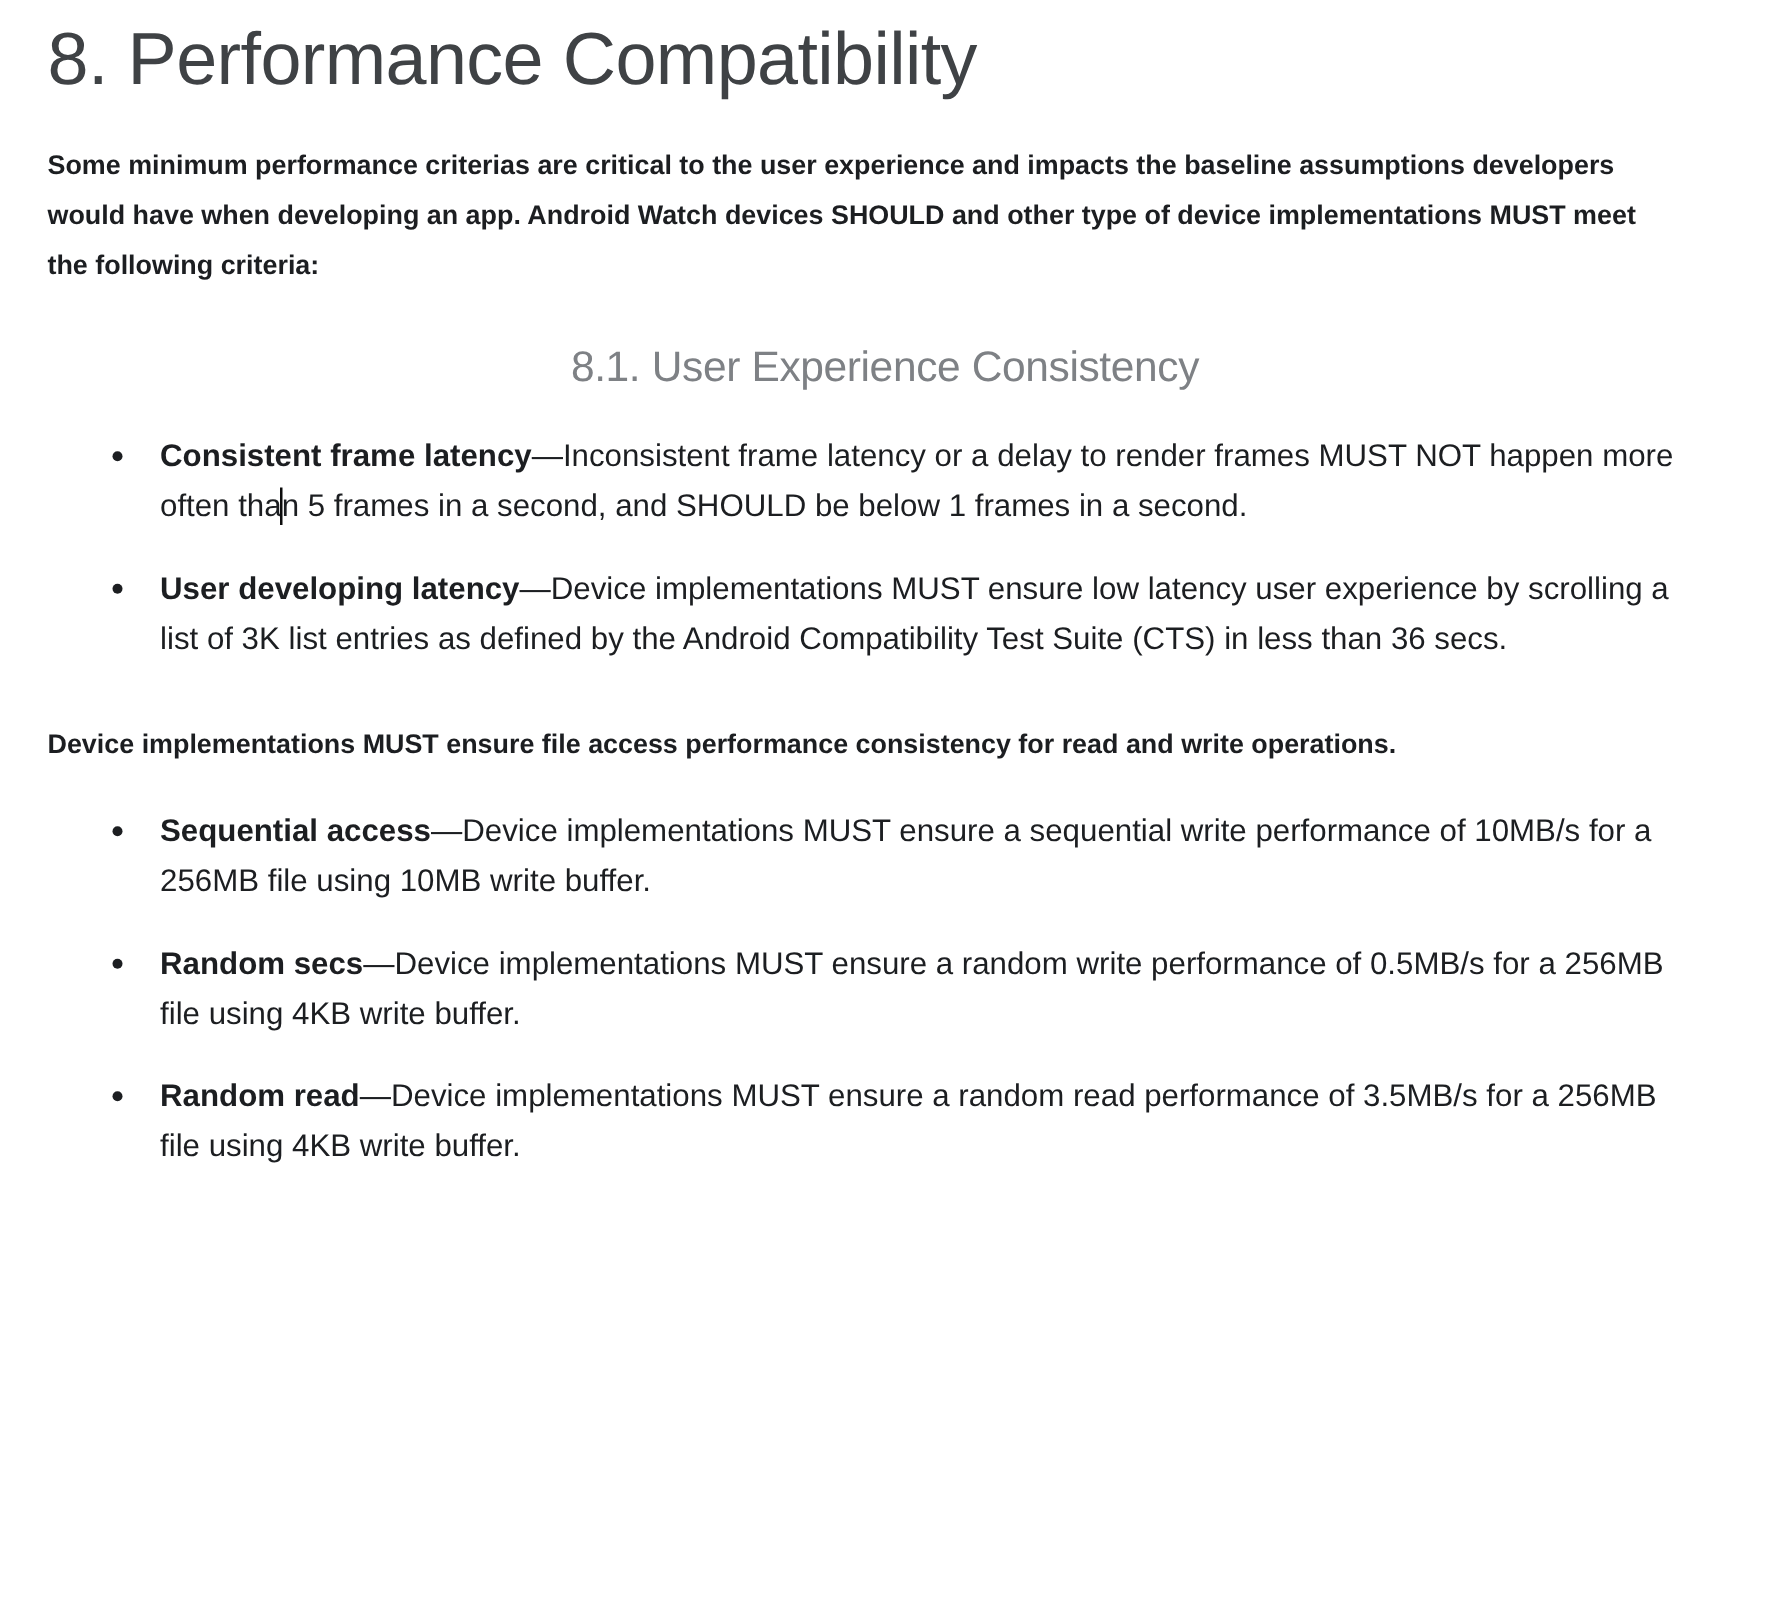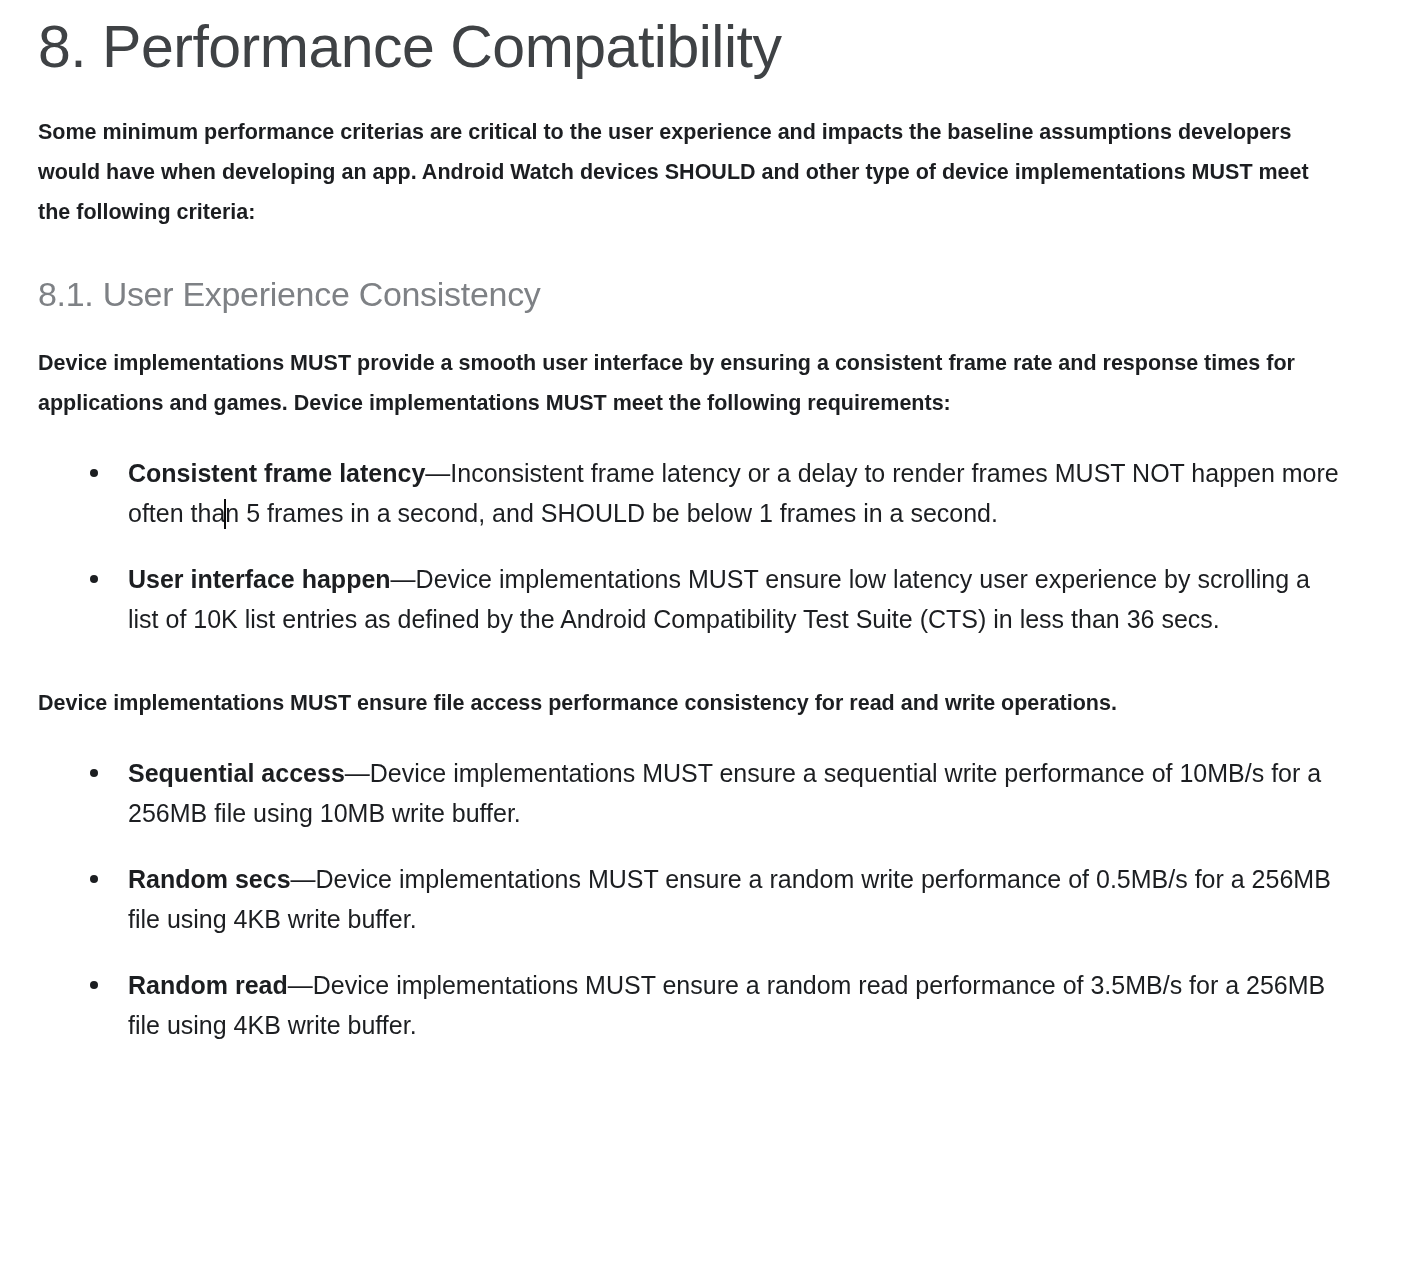--- a/index.html
+++ b/index.html
@@ -30,20 +30,21 @@
     letter-spacing:-0.5px;
     line-height:1.15;
   }
   h2{
     font-size:34px;
     font-weight:400;
     color:var(--c-h2);
     margin:42px 0 28px 0;
     letter-spacing:-0.3px;
     line-height:1.2;
+    text-align:center;
   }
   p.body-text{
     font-size:21.5px;
     line-height:40px;
     margin:0 0 22px 0;
     max-width:1292px;
     font-weight:bold;
   }
   ul.req-list{
     list-style:none;
@@ -82,25 +83,24 @@
 <body>
 
 <div class="page">
 
   <h1>8. Performance Compatibility</h1>
 
   <p class="body-text">Some minimum performance criterias are critical to the user experience and impacts the baseline assumptions developers would have when developing an app. Android Watch devices SHOULD and other type of device implementations MUST meet the following criteria:</p>
 
   <h2>8.1. User Experience Consistency</h2>
 
-  <p class="body-text">Device implementations MUST provide a smooth user interface by ensuring a consistent frame rate and response times for applications and games. Device implementations MUST meet the following requirements:</p>
 
   <ul class="req-list">
     <li><span class="marker"></span><span class="term">Consistent frame latency</span><span>—Inconsistent frame latency or a delay to render frames MUST NOT happen more often tha</span><span class="caret"></span><span>n 5 frames in a second, and SHOULD be below 1 frames in a second.</span></li>
-    <li><span class="marker"></span><span class="term">User interface happen</span><span>—Device implementations MUST ensure low latency user experience by scrolling a list of 10K list entries as defined by the Android Compatibility Test Suite (CTS) in less than 36 secs.</span></li>
+    <li><span class="marker"></span><span class="term">User developing latency</span><span>—Device implementations MUST ensure low latency user experience by scrolling a list of 3K list entries as defined by the Android Compatibility Test Suite (CTS) in less than 36 secs.</span></li>
   </ul>
 
 
   <p class="body-text">Device implementations MUST ensure file access performance consistency for read and write operations.</p>
 
   <ul class="req-list">
     <li><span class="marker"></span><span class="term">Sequential access</span><span>—Device implementations MUST ensure a sequential write performance of 10MB/s for a 256MB file using 10MB write buffer.</span></li>
     <li><span class="marker"></span><span class="term">Random secs</span><span>—Device implementations MUST ensure a random write performance of 0.5MB/s for a 256MB file using 4KB write buffer.</span></li>
     <li><span class="marker"></span><span class="term">Random read</span><span>—Device implementations MUST ensure a random read performance of 3.5MB/s for a 256MB file using 4KB write buffer.</span></li>
   </ul>

